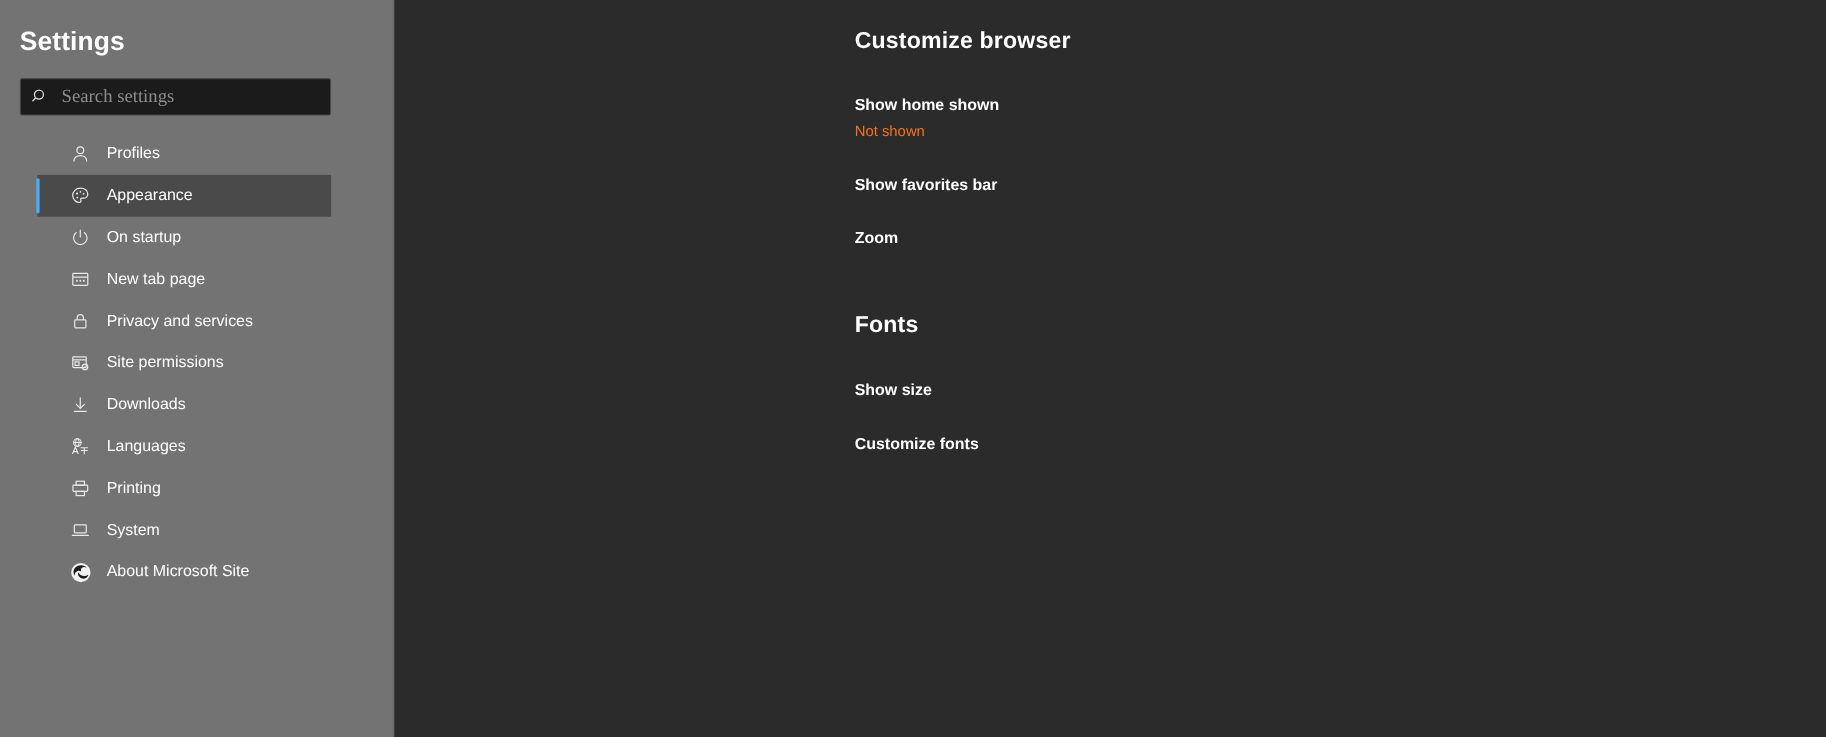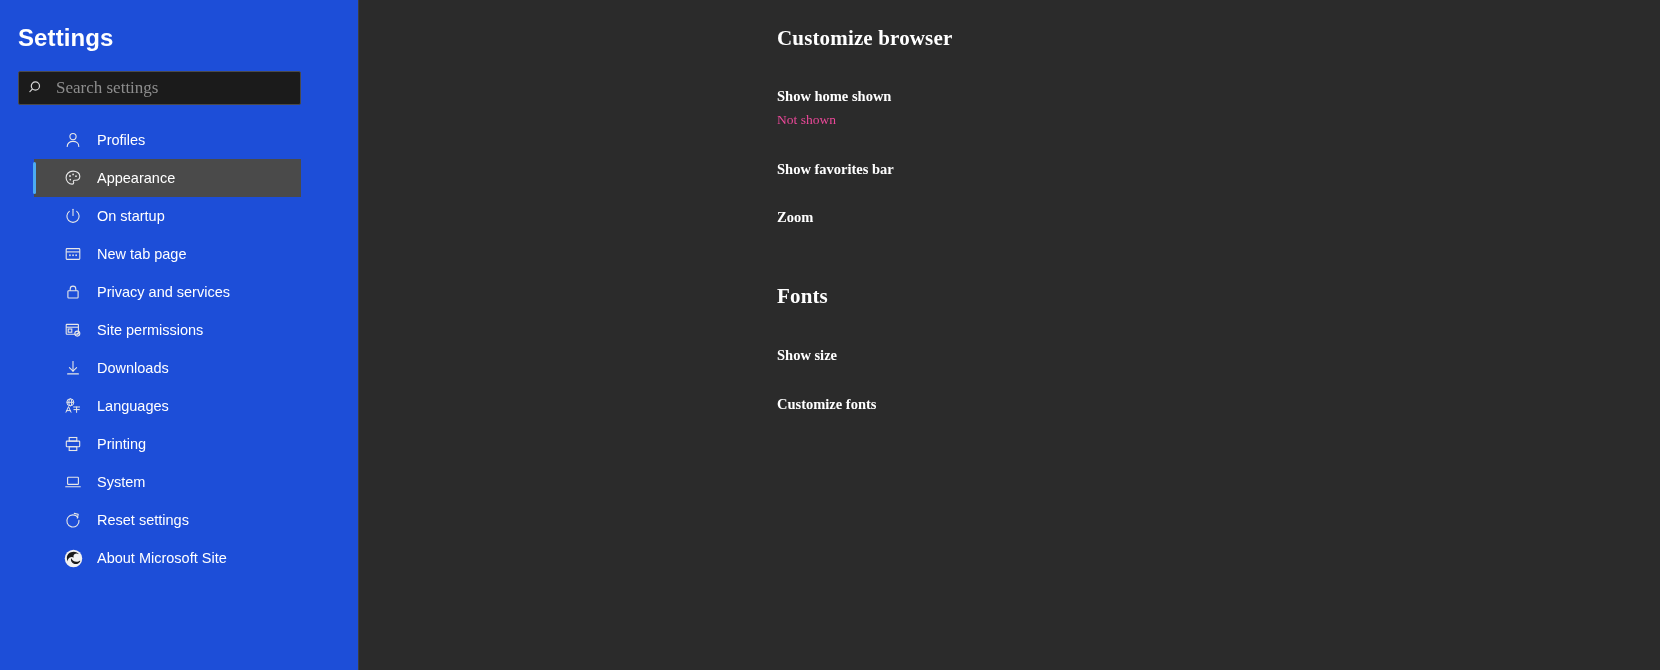--- a/index.html
+++ b/index.html
@@ -24,21 +24,21 @@
     display: flex;
     background: #2b2b2b;
   }
 
   
   .sidebar {
     position: relative;
     width: 359px;
     height: 670px;
     flex: 0 0 359px;
-    background: #1d4ed8;
+    background: #737373;
     border-right: 1px solid #3d3d3d;
     padding-top: 0;
   }
 
   .settings-title {
     font-size: 24px;
     font-weight: bold;
     color: #ffffff;
     padding: 24px 0 0 18px;
     letter-spacing: 0.1px;
@@ -127,21 +127,20 @@
     margin-right: 14px;
     display: block;
   }
 
   
   .content {
     flex: 1;
     position: relative;
     height: 498px;
     padding: 8px 0 0 59px;
-    font-family: Liberation Serif, serif;
   }
 
   .section-heading {
     font-size: 21px;
     font-weight: bold;
     color: #ffffff;
     letter-spacing: 0.15px;
   }
 
   .settings-row {
@@ -154,21 +153,21 @@
 
   .row-label {
     font-size: 14.5px;
     font-weight: bold;
     color: #ffffff;
     line-height: 1;
   }
 
   .row-sub {
     font-size: 13.5px;
-    color: #ec4899;
+    color: #f97316;
     margin-top: 9px;
     line-height: 1;
   }
 
   .clickable-row { cursor: pointer; }
 </style>
 </head>
 <body>
 
 <div class="app">
@@ -296,29 +295,20 @@
       <div class="nav-item">
         <span class="nav-icon">
           <svg viewBox="0 0 18 18" width="18" height="18" fill="none" stroke="#e8e8e8" stroke-width="1.1">
             <rect x="3.6" y="4.2" width="10.8" height="7.2" rx="0.7"></rect>
             <line x1="1.7" y1="13.7" x2="16.3" y2="13.7" stroke-linecap="round"></line>
           </svg>
         </span>
         <span class="nav-label">System</span>
       </div>
 
-      <div class="nav-item">
-        <span class="nav-icon">
-          <svg viewBox="0 0 18 18" width="18" height="18" fill="none" stroke="#e8e8e8" stroke-width="1.1" stroke-linecap="round">
-            <path d="M13.9 6.4A6.1 6.1 0 1 0 15.0 9.3"></path>
-            <polyline points="10.3,2.4 14.2,3.3 13.3,7.2" stroke-linejoin="round"></polyline>
-          </svg>
-        </span>
-        <span class="nav-label">Reset settings</span>
-      </div>
 
       <div class="nav-item">
         <span class="edge-logo">
           <svg viewBox="0 0 20 20" width="19" height="19">
             <circle cx="10" cy="10" r="9.2" fill="#f2f2f2"></circle>
             <path d="M10.2 3.0C6.0 3.0 3.0 6.0 3.0 9.6c0 1.4.4 2.6 1.0 3.5-.1-1.6.5-3.0 1.7-3.9 1.3-1.0 3.2-1.1 4.6-.2-.7-1.4-.2-3.0 1.0-3.8 1.3-.9 3.2-.7 4.4.4C14.7 4.0 12.6 3.0 10.2 3.0z" fill="#1b1b1b"></path>
             <path d="M16.9 12.0c-1.0.8-2.3 1.3-3.7 1.3-2.6 0-4.8-1.5-5.6-3.6-.5 1.1-.4 2.5.3 3.6 1.1 1.8 3.3 2.8 5.5 2.5 1.6-.3 3.0-1.4 3.7-2.9a6.0 6.0 0 0 0-.2-.9z" fill="#1b1b1b"></path>
           </svg>
         </span>
         <span class="nav-label">About Microsoft Site</span>

